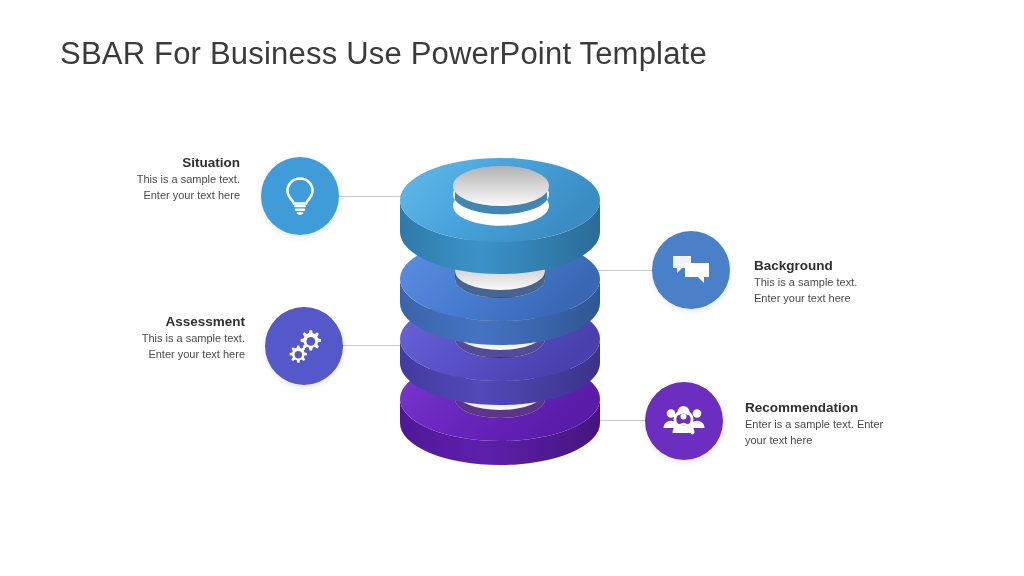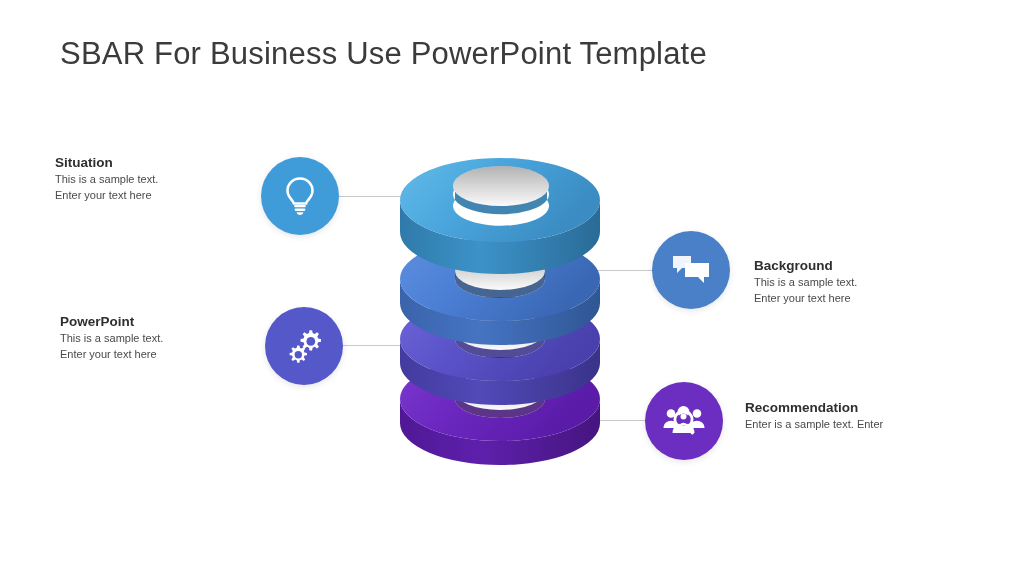--- a/index.html
+++ b/index.html
@@ -64,21 +64,21 @@
     line-height: 1.35;
     font-family: "Liberation Sans", sans-serif;
   }
   .label-body {
     font-size: 11px;
     font-weight: 400;
     color: #4a4a4a;
     line-height: 1.42;
     font-family: "Liberation Sans", sans-serif;
   }
-  .align-right { }
+  .align-right { text-align: right; }
   .align-left  { text-align: left;  }
 
   
   #ring-stack {
     position: absolute;
     left: 385px;
     top: 140px;
     width: 230px;
     height: 335px;
   }
@@ -241,21 +241,21 @@
                    l2.46 0.47 l0 2.2 l-2.46 0.47 l-0.70 1.7 l1.42 2.08 l-1.56 1.56 l-2.08 -1.42 l-1.7 0.70
                    l-0.47 2.46 l-2.2 0 l-0.47 -2.46 l-1.7 -0.70 l-2.08 1.42 l-1.56 -1.56 l1.42 -2.08
                    l-0.70 -1.7 l-2.46 -0.47 l0 -2.2 l2.46 -0.47 l0.70 -1.7 l-1.42 -2.08 l1.56 -1.56
                    l2.08 1.42 l1.7 -0.70 Z"></path>
           <circle cx="14.3" cy="28.8" r="3.7" fill="#5558c8"></circle>
         </g>
       </svg>
     </span>
   </div>
   <div class="label-block align-right" style="left:60px; top:313px; width:185px;">
-    <div class="label-title">PowerPoint</div>
+    <div class="label-title">Assessment</div>
     <div class="label-body">This is a sample text.</div>
     <div class="label-body">Enter your text here</div>
   </div>
 
   <div class="icon-circle" style="left:645px; top:382px; width:78px; height:78px; background:#6b2ec0;">
     <span>
       <svg width="44" height="38" viewBox="0 0 44 38" xmlns="http://www.w3.org/2000/svg">
         <g fill="#ffffff">
 
           <circle cx="9" cy="11.5" r="4.3"></circle>
@@ -272,15 +272,16 @@
           <circle cx="21.5" cy="14.6" r="3.0" fill="#ffffff"></circle>
           <path d="M17.0 23.2 c1.0 -1.6 2.6 -2.5 4.5 -2.5 c1.9 0 3.5 0.9 4.5 2.5 Z" fill="#ffffff"></path>
           <rect x="26.6" y="23.4" width="3.0" height="10" rx="1.5" transform="rotate(-42 28.1 28.4)" fill="#ffffff"></rect>
         </g>
       </svg>
     </span>
   </div>
   <div class="label-block align-left" style="left:745px; top:399px; width:225px;">
     <div class="label-title">Recommendation</div>
     <div class="label-body">Enter is a sample text. Enter</div>
+    <div class="label-body">your text here</div>
   </div>
 
 </div>
 
 </body></html>

